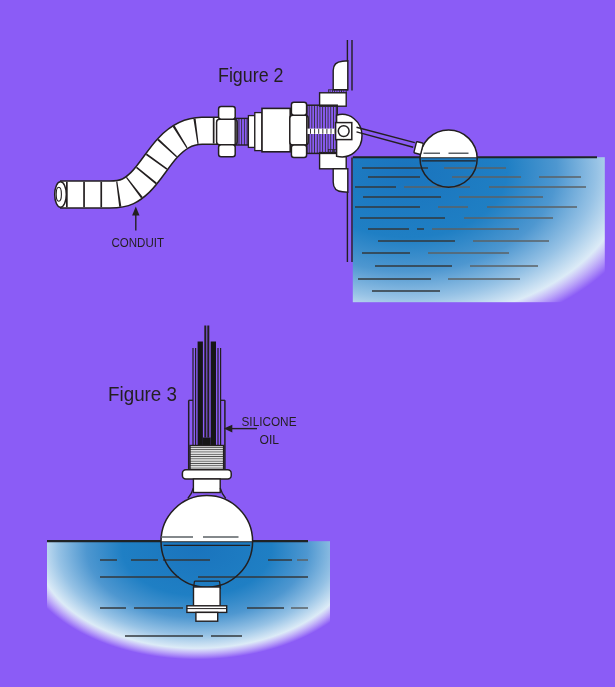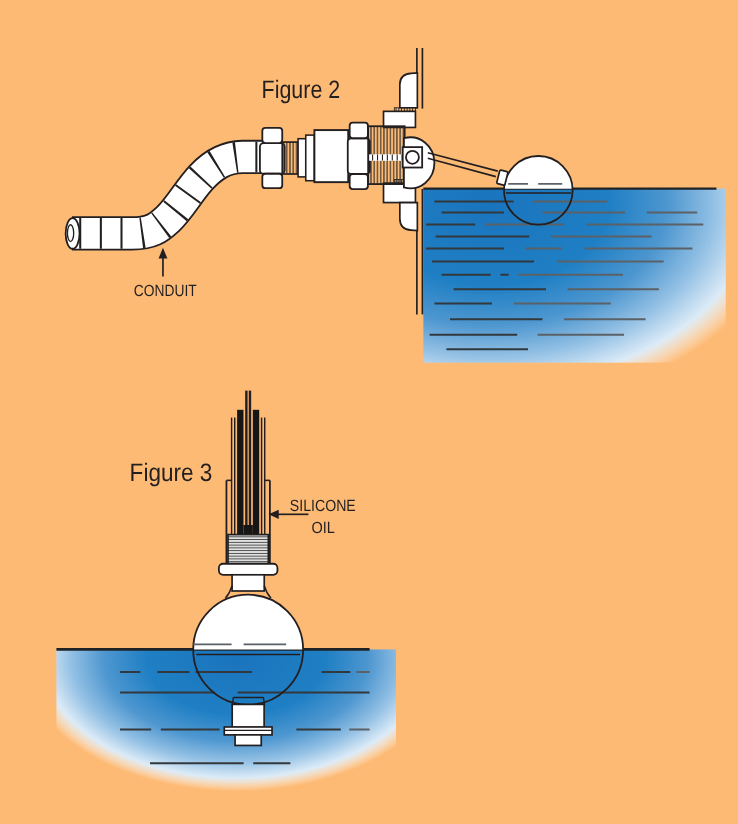--- a/index.html
+++ b/index.html
@@ -1,17 +1,17 @@
 <!DOCTYPE html>
 <html><head>
 <meta charset="utf-8">
 <style>
   html,body{margin:0;padding:0;background:#ffffff;}
   #stage{
-    position:relative;width:615px;height:687px;background:#fdba74;overflow:hidden;
+    position:relative;width:615px;height:687px;background:#8b5cf6;overflow:hidden;
     font-family:"Liberation Sans", sans-serif;
   }
   svg{position:absolute;left:0;top:0;}
   text{fill:#231f20;font-family:"Liberation Sans", sans-serif;}
   .fig-title{font-size:21px;}
   .small-label{font-size:13.5px;}
 </style>
 </head>
 <body>
 

